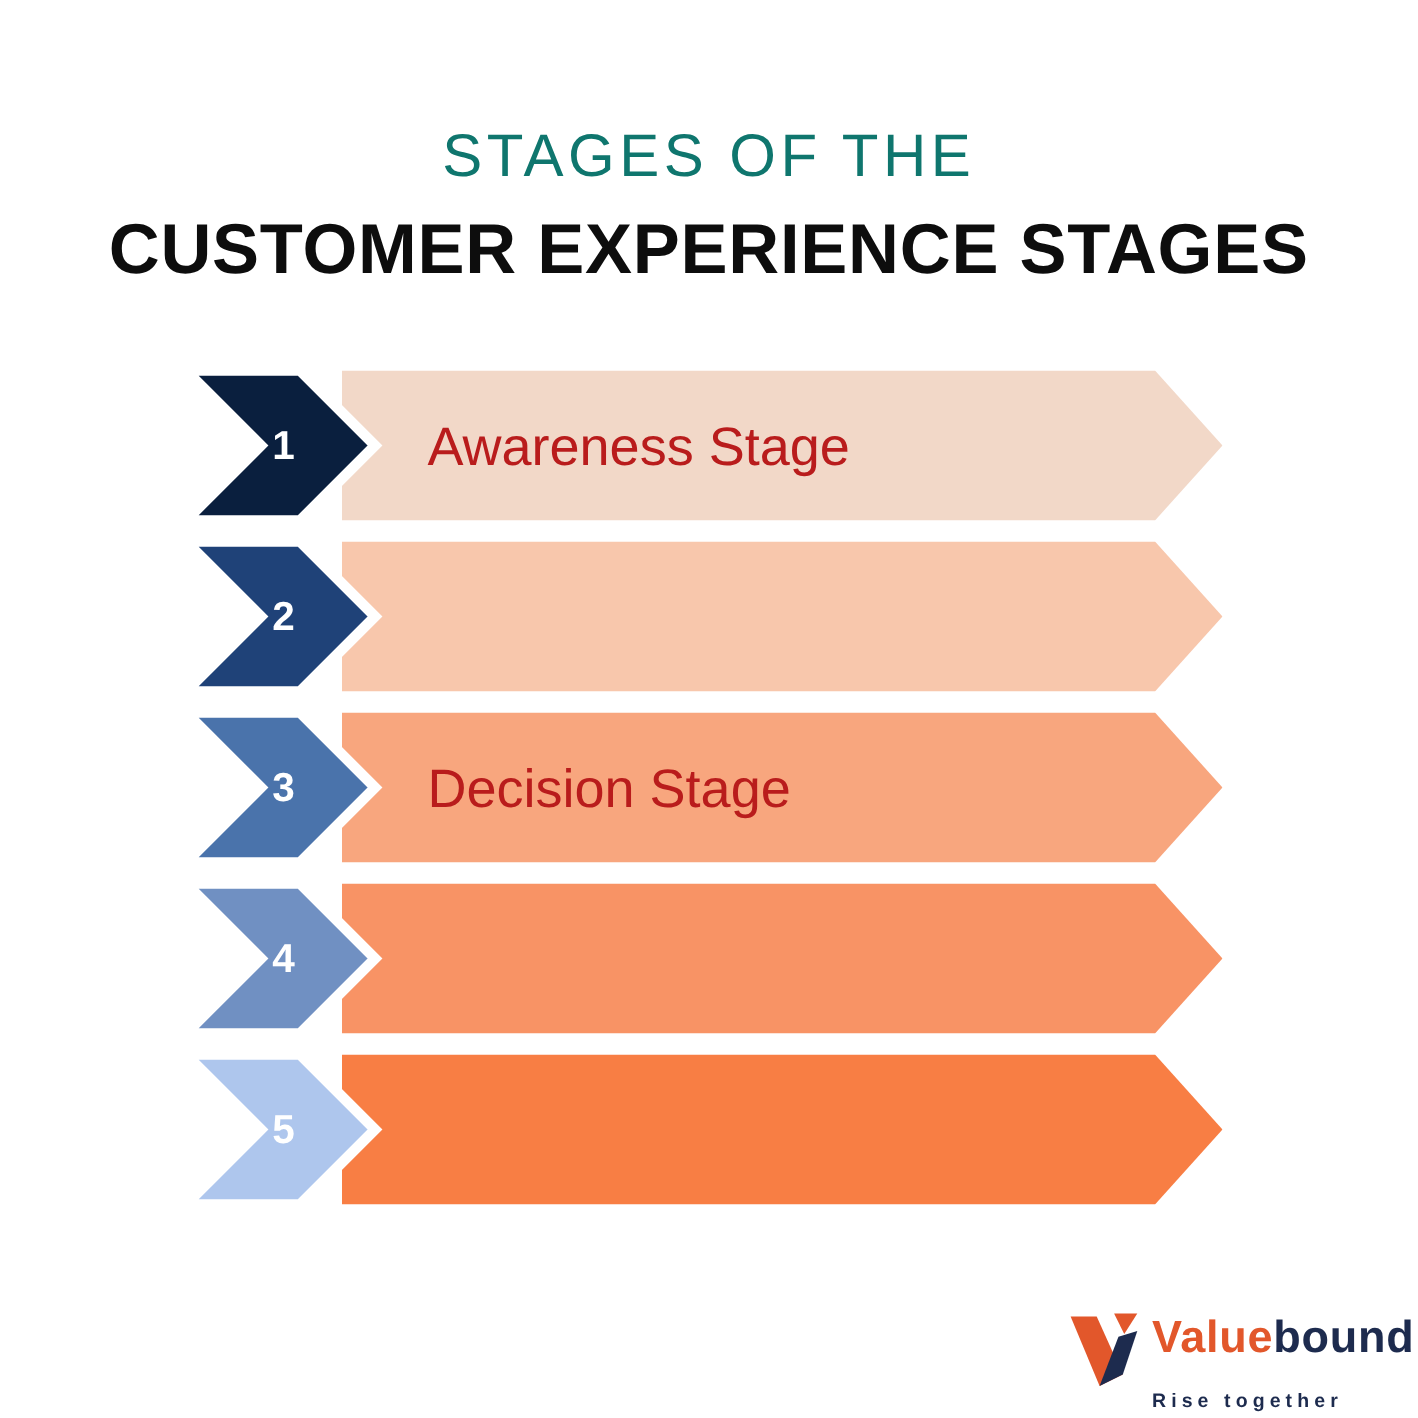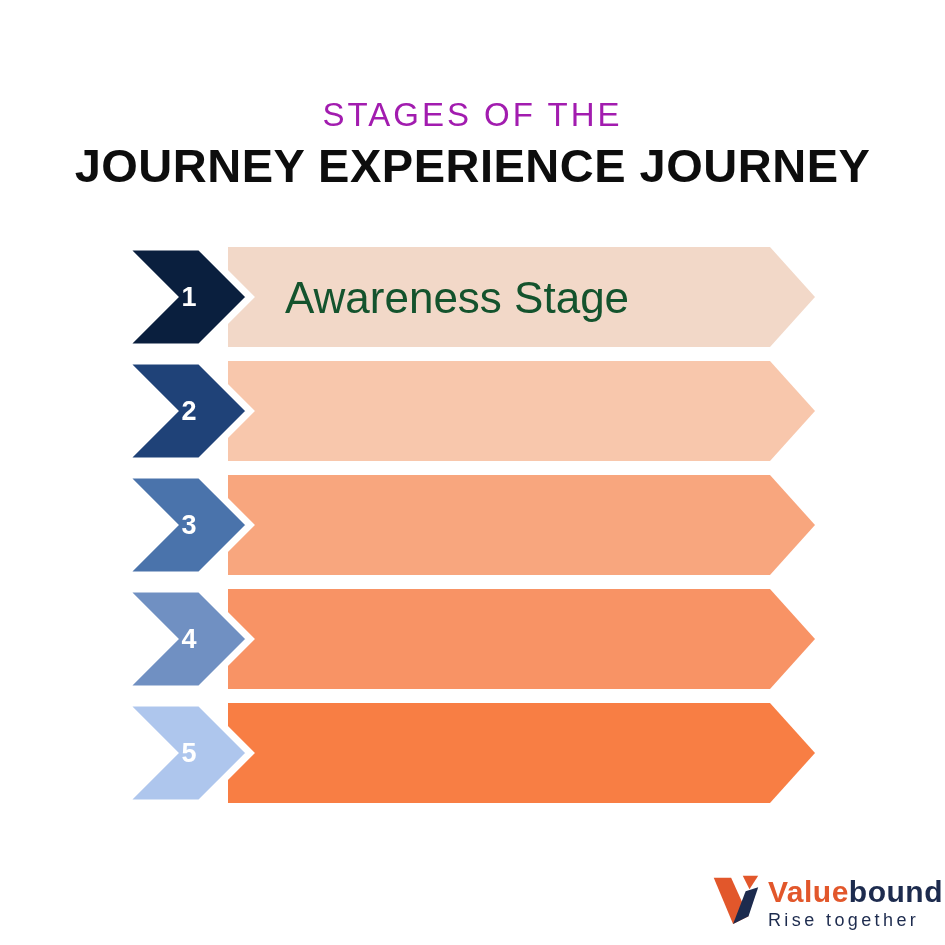--- a/index.html
+++ b/index.html
@@ -2,59 +2,59 @@
 <html style="--brand-orange: #e2572b; --brand-navy: #1d2b4e;"><head>
 <meta charset="utf-8">
 <style>
   html,body{margin:0;padding:0;background:#ffffff;}
   .canvas{
     position:relative;width:945px;height:945px;background:#ffffff;overflow:hidden;
     font-family:"Liberation Sans", sans-serif;
   }
   
   .title-line1{
-    position:absolute;top:96px;left:0;width:100%;text-align:center;
-    font-size:33px;font-weight:400;letter-spacing:3px;color:#a21caf;
+    position:absolute;top:82px;left:0;width:100%;text-align:center;
+    font-size:40px;font-weight:400;letter-spacing:3px;color:#0f766e;
   }
   .title-line2{
     position:absolute;top:138px;left:0;width:100%;text-align:center;
     font-size:47px;font-weight:800;letter-spacing:0.5px;color:#0d0d0d;
   }
   
   .rows{position:absolute;left:124px;top:247px;width:700px;}
   .row{position:relative;width:700px;height:100px;margin-bottom:14px;}
   .banner{position:absolute;left:104px;top:0;width:587px;height:100px;display:block;}
   .chev{position:absolute;left:0;top:0;width:126px;height:100px;display:block;overflow:visible;}
   .num{
     position:absolute;left:30px;top:0;width:70px;height:100px;line-height:100px;
     text-align:center;font-size:27px;font-weight:700;color:#ffffff;
   }
   .label{
     position:absolute;left:161px;top:0;height:100px;line-height:102px;
-    font-size:44px;font-weight:400;color:#14532d;white-space:nowrap;
+    font-size:36px;font-weight:400;color:#b91c1c;white-space:nowrap;
   }
   
   .logo{position:absolute;top:868px;right:2px;display:flex;align-items:flex-start;}
   .logo-mark{width:58px;height:58px;display:block;overflow:visible;}
   .logo-text{margin-left:4px;margin-top:8px;}
   .wordmark{font-size:30px;font-weight:700;line-height:32px;letter-spacing:0.5px;}
   .wordmark .orange{color:var(--brand-orange);}
   .wordmark .navy{color:var(--brand-navy);}
   .tagline{
-    font-size:18px;letter-spacing:3.4px;color:var(--brand-navy);
-    margin-top:2px;font-weight:400;
+    font-size:13px;letter-spacing:3.4px;color:var(--brand-navy);
+    margin-top:18px;font-weight:700;
   }
 </style>
 </head>
 <body>
 
 <div class="canvas">
 
   <div class="title-line1">STAGES OF THE</div>
-  <div class="title-line2">JOURNEY EXPERIENCE JOURNEY</div>
+  <div class="title-line2">CUSTOMER EXPERIENCE STAGES</div>
 
   <div class="rows">
 
     <div class="row">
       <svg class="banner" viewBox="0 0 587 100" preserveAspectRatio="none" xmlns="http://www.w3.org/2000/svg">
         <polygon points="0,0 542,0 587,50 542,100 0,100" fill="#f2d8c8"></polygon>
       </svg>
       <svg class="chev" viewBox="0 0 126 100" preserveAspectRatio="none" xmlns="http://www.w3.org/2000/svg">
         <polygon points="0,0 76,0 126,50 76,100 0,100 50,50" stroke="#ffffff" stroke-width="7" stroke-linejoin="miter" fill="#0a1f3e"></polygon>
       </svg>
@@ -73,20 +73,21 @@
     </div>
 
     <div class="row">
       <svg class="banner" viewBox="0 0 587 100" preserveAspectRatio="none" xmlns="http://www.w3.org/2000/svg">
         <polygon points="0,0 542,0 587,50 542,100 0,100" fill="#f8a67e"></polygon>
       </svg>
       <svg class="chev" viewBox="0 0 126 100" preserveAspectRatio="none" xmlns="http://www.w3.org/2000/svg">
         <polygon points="0,0 76,0 126,50 76,100 0,100 50,50" stroke="#ffffff" stroke-width="7" stroke-linejoin="miter" fill="#4a73ab"></polygon>
       </svg>
       <div class="num">3</div>
+      <div class="label">Decision Stage</div>
     </div>
 
     <div class="row">
       <svg class="banner" viewBox="0 0 587 100" preserveAspectRatio="none" xmlns="http://www.w3.org/2000/svg">
         <polygon points="0,0 542,0 587,50 542,100 0,100" fill="#f89365"></polygon>
       </svg>
       <svg class="chev" viewBox="0 0 126 100" preserveAspectRatio="none" xmlns="http://www.w3.org/2000/svg">
         <polygon points="0,0 76,0 126,50 76,100 0,100 50,50" stroke="#ffffff" stroke-width="7" stroke-linejoin="miter" fill="#7090c2"></polygon>
       </svg>
       <div class="num">4</div>

